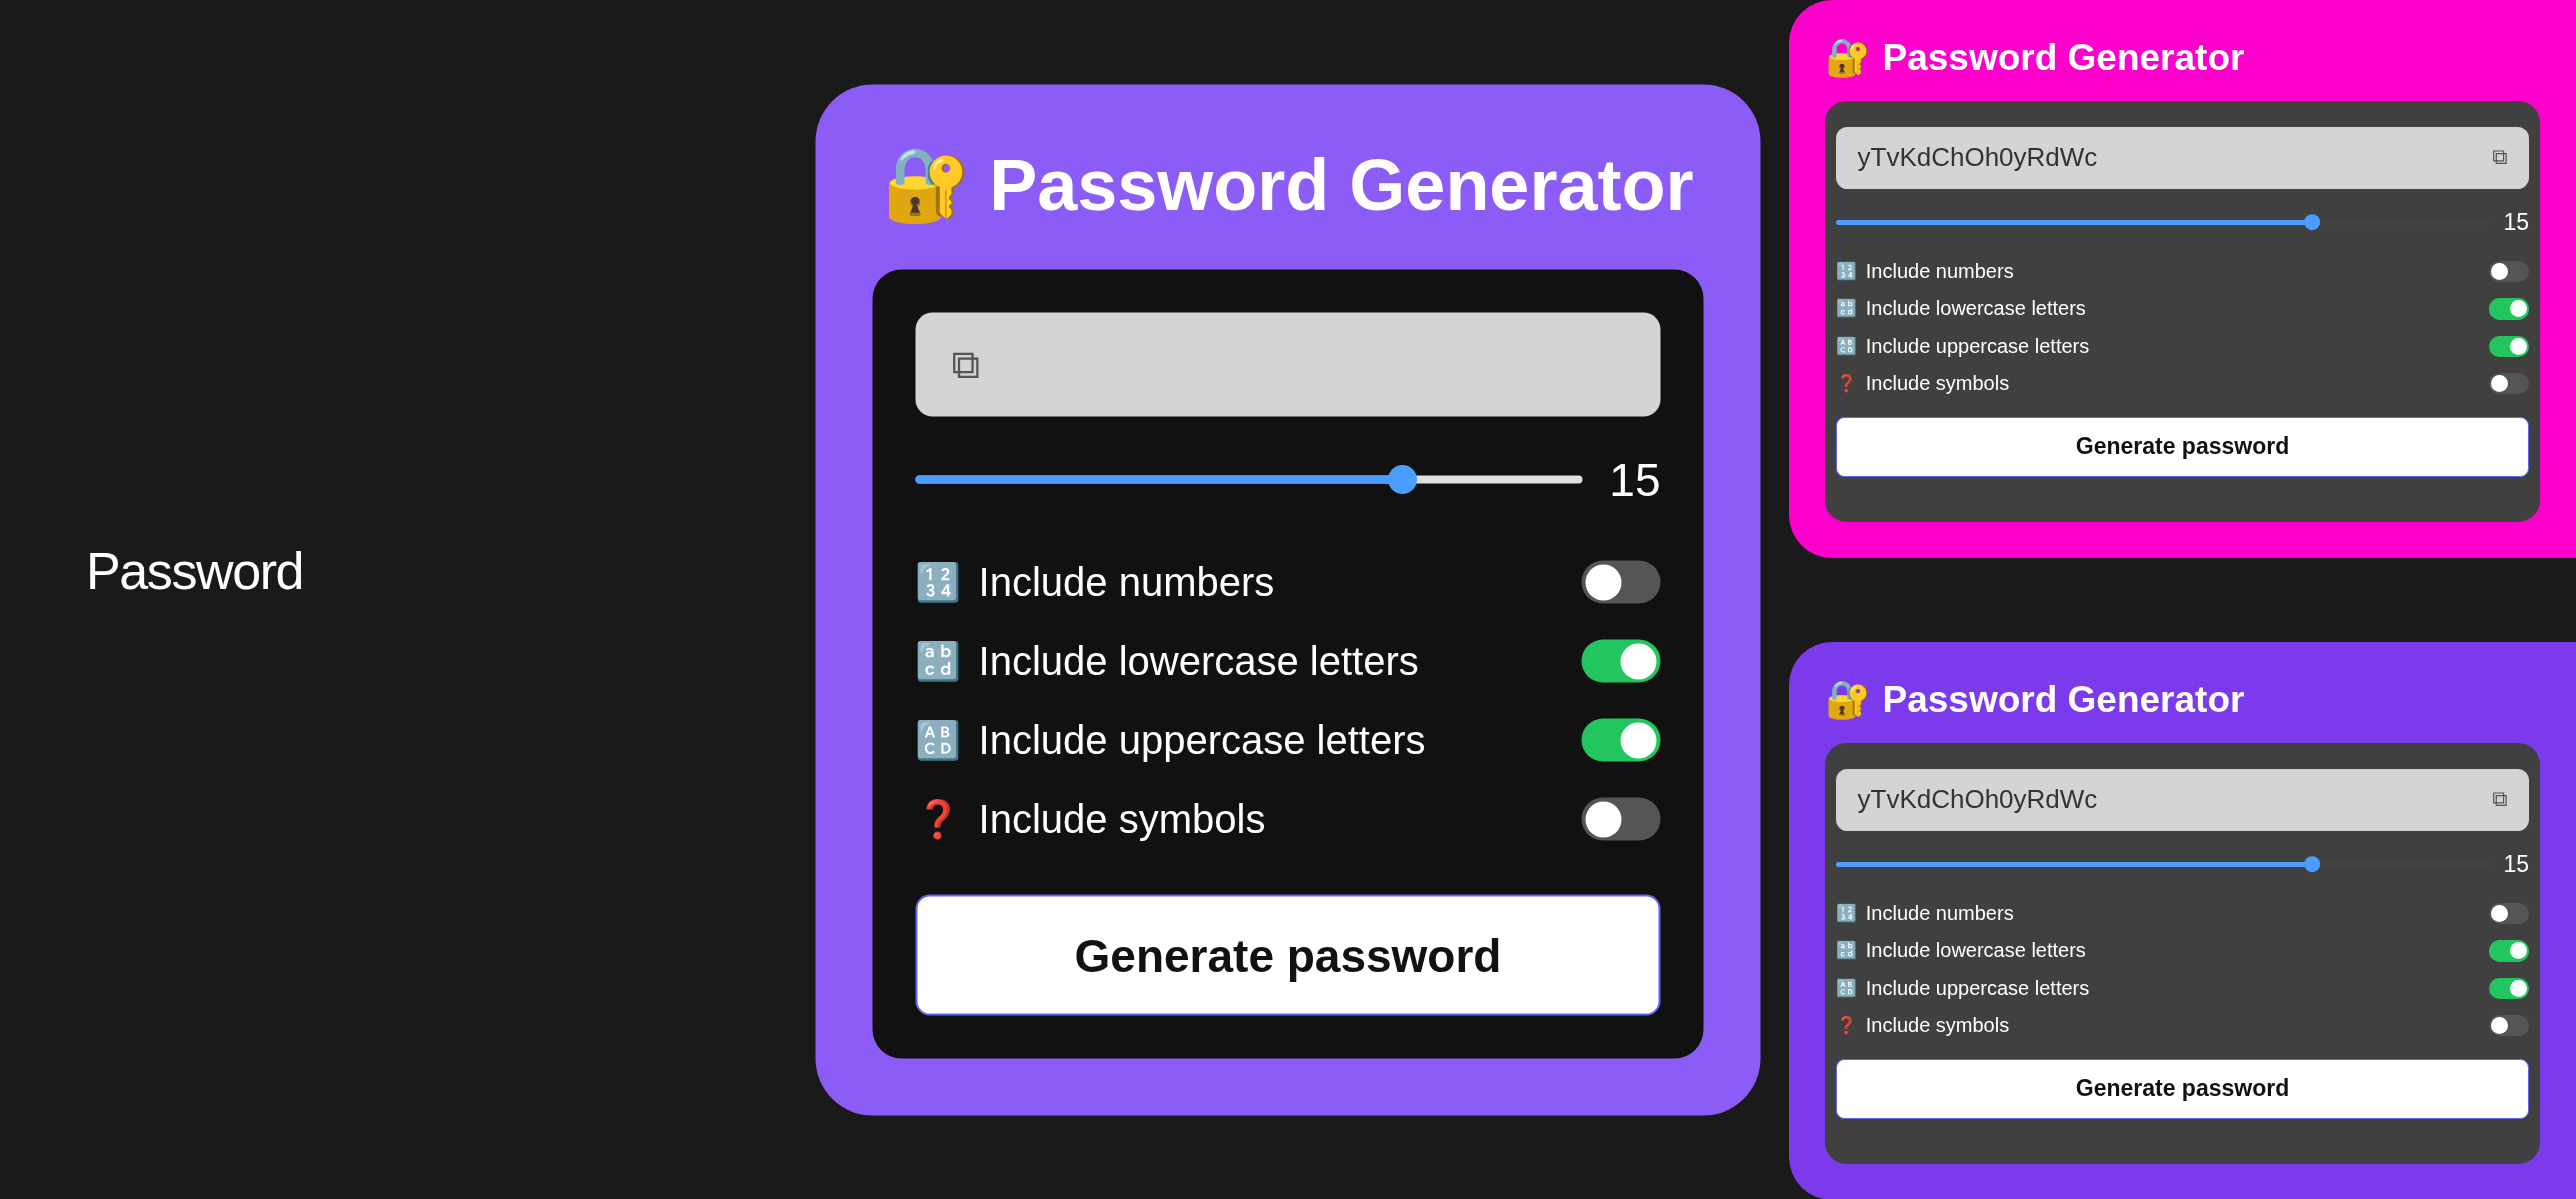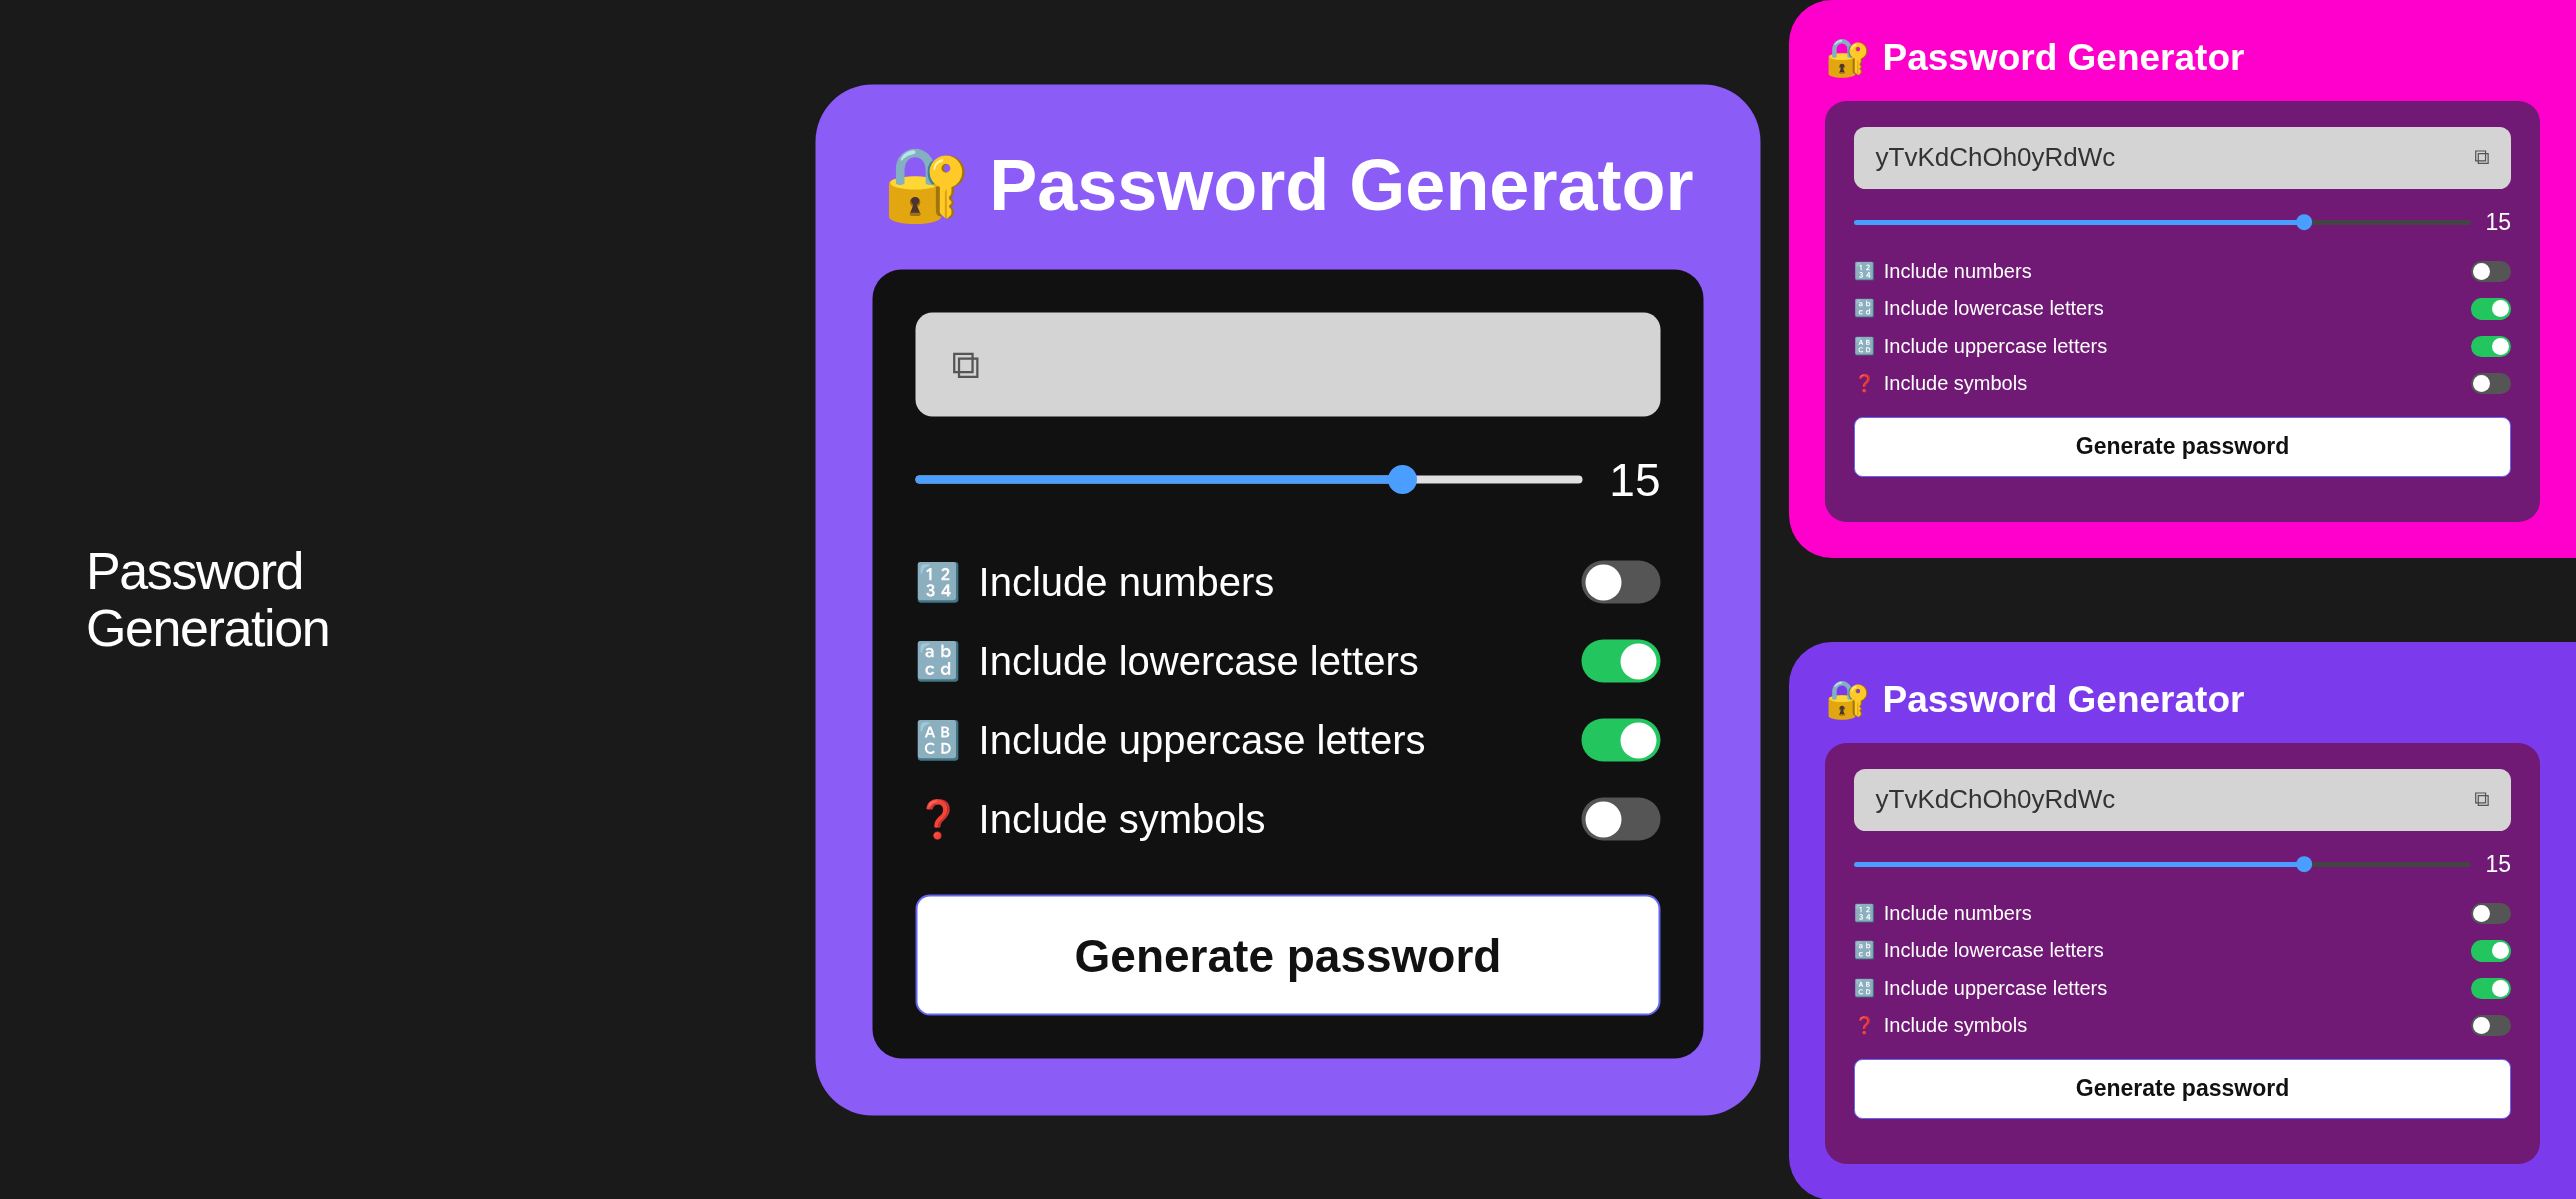--- a/index.html
+++ b/index.html
@@ -237,23 +237,23 @@
       font-size: 37px;
       font-weight: 700;
       color: #ffffff;
       margin-bottom: 21.5px;
       display: flex;
       align-items: center;
       gap: 11.4px;
     }
 
     .side-inner-card {
-      background: #701a75;
+      background: #404040;
       border-radius: 21.5px;
-      padding: 26px 29px;
+      padding: 26px 11px;
       flex: 1;
     }
 
     .side-password-display {
       background: #d4d4d4;
       border-radius: 11.4px;
       padding: 15.7px 21.5px;
       display: flex;
       align-items: center;
       justify-content: space-between;
@@ -385,21 +385,21 @@
       cursor: pointer;
       margin-top: 14.3px;
       text-align: center;
     }
   </style>
 </head>
 <body>
 
 <div class="left-title">
   <span>Password</span><br>
-  <span>Generation</span><br>
+  <br>
 </div>
 
 <div class="main-card">
   <div class="main-card-title">
     <span>🔐</span>
     <span>Password Generator</span>
   </div>
   <div class="inner-card">
 
     <div class="password-display">

